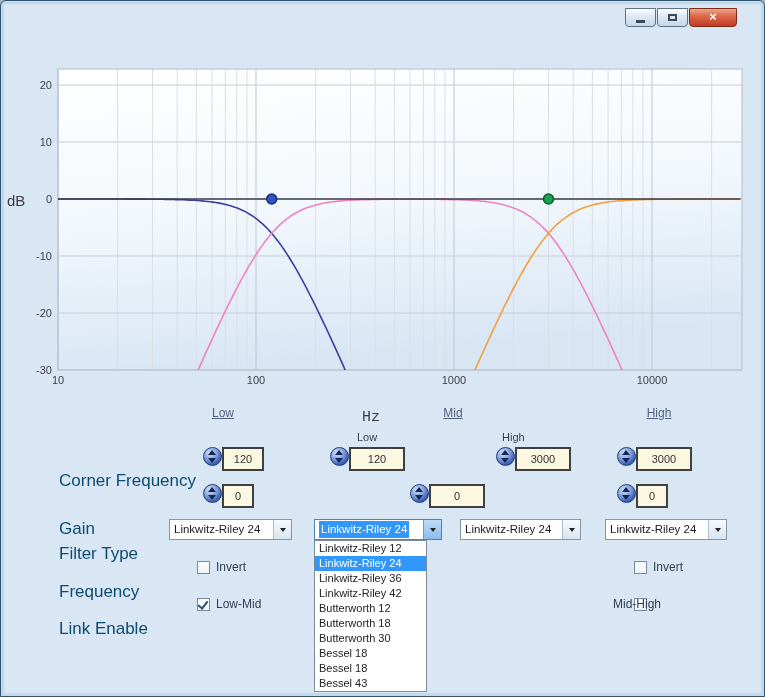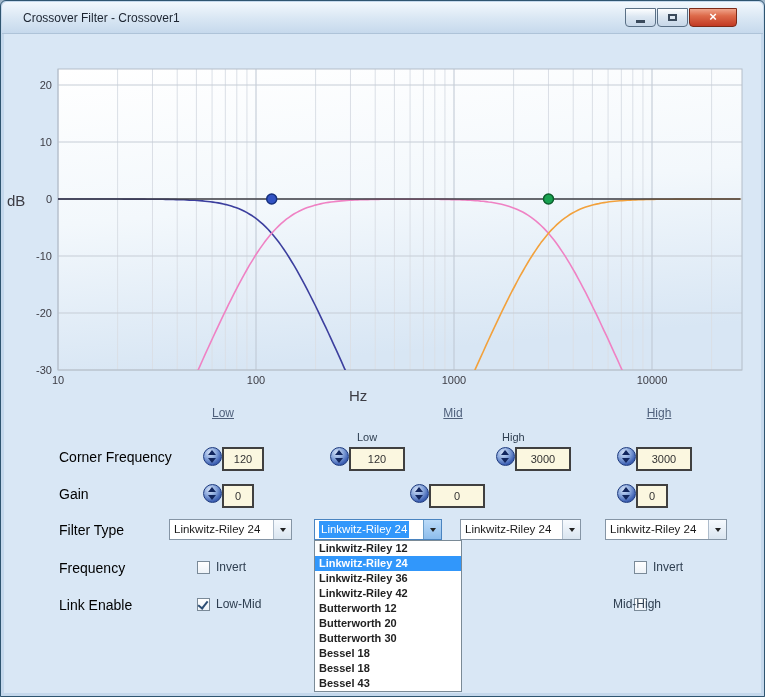--- a/index.html
+++ b/index.html
@@ -17,21 +17,21 @@
              border-color:#7c2a18;color:#fff;font-weight:bold;font-size:13px;text-align:center;line-height:16px;}
   .glyph-min{position:absolute;left:10px;top:11px;width:9px;height:3px;background:#3a4a5c;}
   .glyph-max{position:absolute;left:10px;top:5px;width:9px;height:7px;border:2px solid #3a4a5c;box-sizing:border-box;}
   
   #chart-svg{position:absolute;left:8px;top:40px;}
   #chart-svg text.tick{font:11px "Liberation Sans",sans-serif;fill:#3c3c44;}
   .axis-label{position:absolute;font-size:15px;color:#3c3c44;}
   
   .col-link{position:absolute;top:405px;width:50px;text-align:center;font-size:12px;color:#50617c;
             text-decoration:underline;cursor:pointer;}
-  .row-label{position:absolute;font-size:14px;color:#000000;}
+  .row-label{position:absolute;font-size:17px;color:#0c4a6e;margin-top:22px;}
   .sub-label{position:absolute;top:430px;font-size:11px;color:#2e3e50;}
   .spin{position:absolute;width:17px;height:17px;border-radius:50%;border:1px solid #1d3a7e;box-sizing:content-box;
         background:radial-gradient(circle at 35% 28%,#d6e4f8 0%,#86a4da 40%,#3c5fb2 72%,#2a4690 100%);}
   .spin .up{position:absolute;left:4px;top:2px;width:0;height:0;border-left:4px solid transparent;
             border-right:4px solid transparent;border-bottom:5px solid #12265e;}
   .spin .down{position:absolute;left:4px;bottom:2px;width:0;height:0;border-left:4px solid transparent;
               border-right:4px solid transparent;border-top:5px solid #12265e;}
   .field{position:absolute;height:24px;background:#fbf7e0;border:2px solid #404040;box-sizing:border-box;
          font:11px "Liberation Sans",sans-serif;text-align:center;color:#333;padding:0;}
   .combo{position:absolute;height:21px;display:flex;background:#fff;border:1px solid #8595a5;box-sizing:border-box;cursor:default;}
@@ -40,33 +40,30 @@
              background:linear-gradient(#f6fafe,#dae5f0);border-left:1px solid #aebccb;}
   .arr{width:0;height:0;border-left:3.5px solid transparent;border-right:3.5px solid transparent;border-top:4px solid #222;}
   .combo.open{border-color:#4a84c0;}
   .combo.open .combo-btn{background:linear-gradient(#bcdbf8,#8dbdec);border-left-color:#6a9cc8;}
   .combo.open .combo-text span{display:inline-block;background:#3197fb;color:#fff;padding:0 2px;line-height:17px;margin-top:1px;}
   .cb{position:absolute;width:13px;height:13px;box-sizing:border-box;border:1px solid #7a8a98;
       background:linear-gradient(#ffffff,#eef3f8);}
   .cb .mark{position:absolute;left:2px;top:0px;width:4px;height:8px;border-right:2px solid #2d4e74;
             border-bottom:2px solid #2d4e74;transform:rotate(38deg);}
   .cb-label{position:absolute;font-size:12px;color:#2e3e50;}
-  .dd-list{position:absolute;left:313px;top:539px;width:148px;box-sizing:border-box;background:#fff;
-           border:1px solid #7a8a96;z-index:50;font-weight:bold;}
+  .dd-list{position:absolute;left:313px;top:539px;width:113px;box-sizing:border-box;background:#fff;
+           border:1px solid #7a8a96;z-index:50;}
   .dd-item{height:15px;line-height:15px;padding:0 4px;font-size:11px;color:#222;white-space:nowrap;overflow:hidden;}
   .dd-item.sel{background:#3197fb;color:#fff;}
 </style>
 </head>
 <body>
 
 <div id="window">
 
-  <div id="titlebar">
-    <span id="title-text">Crossover Filter - Crossover1</span>
-  </div>
   <div class="winbtn" id="btn-min">
     <span class="glyph-min"></span>
   </div>
   <div class="winbtn" id="btn-max">
     <span class="glyph-max"></span>
   </div>
   <div class="winbtn" id="btn-close"><span>×</span></div>
 
   <svg id="chart-svg" width="750" height="372">
     <defs>
@@ -133,21 +130,21 @@
         <text x="43" y="219" text-anchor="end" class="tick">-10</text>
         <text x="43" y="276" text-anchor="end" class="tick">-20</text>
         <text x="43" y="333" text-anchor="end" class="tick">-30</text>
         <text x="49.0" y="343" text-anchor="middle" class="tick">10</text>
         <text x="247.0" y="343" text-anchor="middle" class="tick">100</text>
         <text x="445.0" y="343" text-anchor="middle" class="tick">1000</text>
         <text x="643.0" y="343" text-anchor="middle" class="tick">10000</text>
       </g>
   </svg>
   <span class="axis-label" style="left:6px;top:191px;">dB</span>
-  <span class="axis-label" style="left:348px;top:386px;width:44px;">Hz</span>
+  <span class="axis-label" style="left:348px;top:408px;width:44px;text-align:center;font-family:Liberation Mono, monospace;">Hz</span>
 
   <span class="col-link" style="left:197px;">Low</span>
   <span class="col-link" style="left:427px;">Mid</span>
   <span class="col-link" style="left:633px;">High</span>
 
   <span class="row-label" style="left:58px;top:448px;">Corner Frequency</span>
   <span class="sub-label" style="left:356px;">Low</span>
   <span class="sub-label" style="left:501px;">High</span>
 
   <div class="spin" style="left:202px;top:446px;">
@@ -167,21 +164,21 @@
       <span class="down"></span>
     </div>
   <input class="field" style="left: 514px; top: 446px; width: 56px;" value="3000">
 
   <div class="spin" style="left:616px;top:446px;">
       <span class="up"></span>
       <span class="down"></span>
     </div>
   <input class="field" style="left: 635px; top: 446px; width: 56px;" value="3000">
 
-  <span class="row-label" style="left:58px;top:485px;">Gain</span>
+  <span class="row-label" style="left:58px;top:496px;">Gain</span>
   <div class="spin" style="left:202px;top:483px;">
       <span class="up"></span>
       <span class="down"></span>
     </div>
   <input class="field" style="left: 221px; top: 483px; width: 32px;" value="0">
   <div class="spin" style="left:409px;top:483px;">
       <span class="up"></span>
       <span class="down"></span>
     </div>
   <input class="field" style="left: 428px; top: 483px; width: 56px;" value="0">
@@ -230,20 +227,20 @@
   <span class="cb-label" style="left:215px;top:596px;">Low-Mid</span>
   <span class="cb" style="left:633px;top:597px;"></span>
   <span class="cb-label" style="left:612px;top:596px;">Mid-High</span>
 
   <div class="dd-list">
       <div class="dd-item">Linkwitz-Riley 12</div>
       <div class="dd-item sel">Linkwitz-Riley 24</div>
       <div class="dd-item">Linkwitz-Riley 36</div>
       <div class="dd-item">Linkwitz-Riley 42</div>
       <div class="dd-item">Butterworth 12</div>
-      <div class="dd-item">Butterworth 20</div>
+      <div class="dd-item">Butterworth 18</div>
       <div class="dd-item">Butterworth 30</div>
       <div class="dd-item">Bessel 18</div>
       <div class="dd-item">Bessel 18</div>
       <div class="dd-item">Bessel 43</div>
     </div>
 
 </div>
 
 </body></html>

